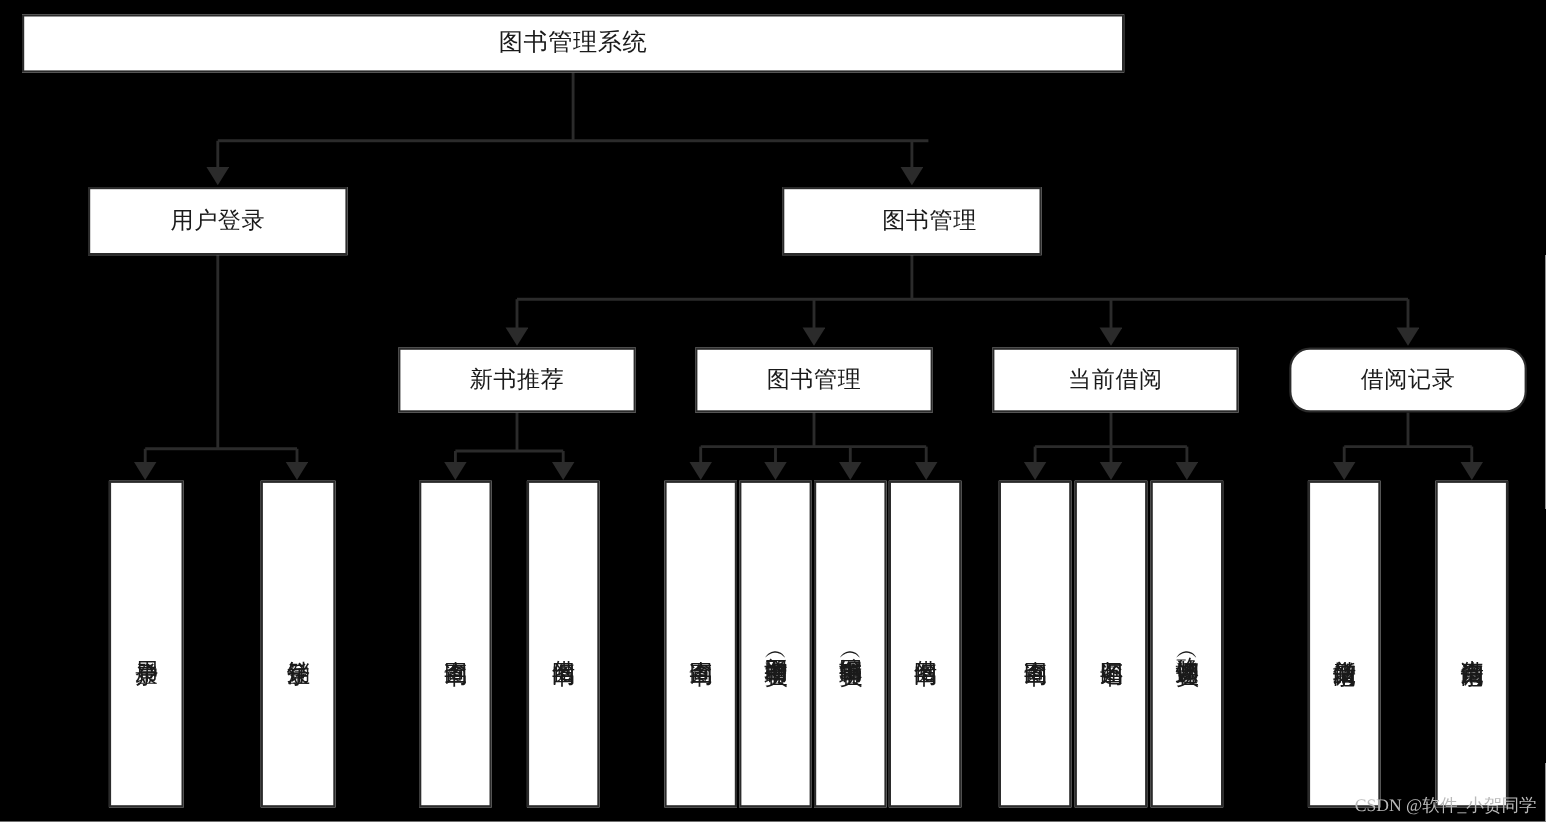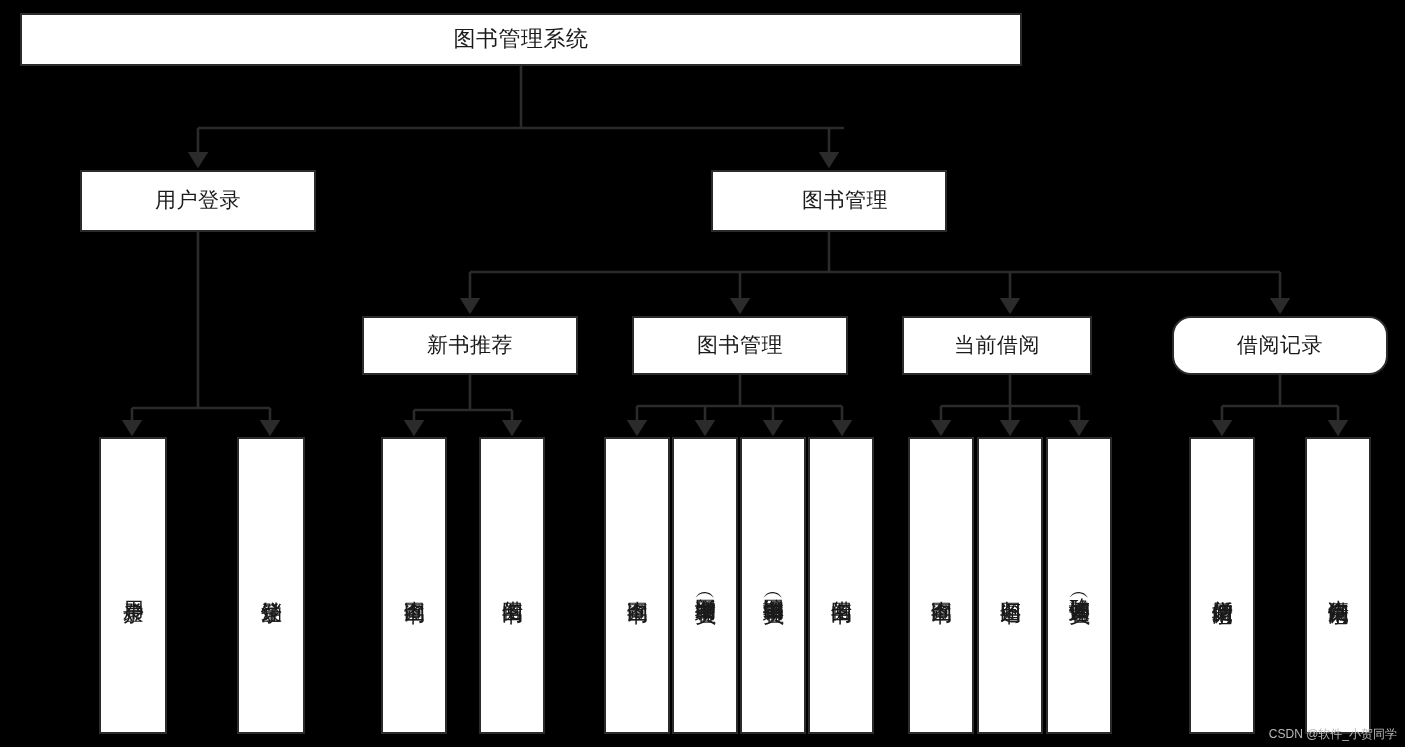--- a/index.html
+++ b/index.html
@@ -56,24 +56,24 @@
   .node.vert > span {
     writing-mode: vertical-rl;
     text-orientation: upright;
     display: block;
     max-height: 100%;
   }
   .watermark {
     position: absolute;
     right: 8px;
     bottom: 4px;
-    font-size: 12px;
+    font-size: 16px;
     color: #b9b9b9;
     white-space: nowrap;
-    font-family: Liberation Sans, sans-serif;
+    font-family: Liberation Serif, serif;
   }
 </style>
 </head>
 <body>
 
 <div id="canvas">
 
   <svg id="wires" viewBox="0 0 1405 747" xmlns="http://www.w3.org/2000/svg">
     <defs>
       <marker id="ah" markerWidth="10" markerHeight="10" refX="3.2" refY="4" orient="auto" markerUnits="strokeWidth">
@@ -134,21 +134,21 @@
   <div class="node horiz" style="left:711px; top:170px; width:236px; height:62px;padding-left:32px;">
     <span>图书管理</span>
   </div>
 
   <div class="node horiz" style="left:362px; top:316px; width:216px; height:59px;">
     <span>新书推荐</span>
   </div>
   <div class="node horiz" style="left:632px; top:316px; width:216px; height:59px;">
     <span>图书管理</span>
   </div>
-  <div class="node horiz" style="left:902px; top:316px; width:190px; height:59px;">
+  <div class="node horiz" style="left:902px; top:316px; width:224px; height:59px;">
     <span>当前借阅</span>
   </div>
   <div class="node horiz" style="left:1172px; top:316px; width:216px; height:59px;border-radius:19px;">
     <span>借阅记录</span>
   </div>
 
   <div class="node vert" style="left:99px; top:437px; width:68px; height:297px;">
     <span>用户登录</span>
   </div>
   <div class="node vert" style="left:237px; top:437px; width:68px; height:297px;">

